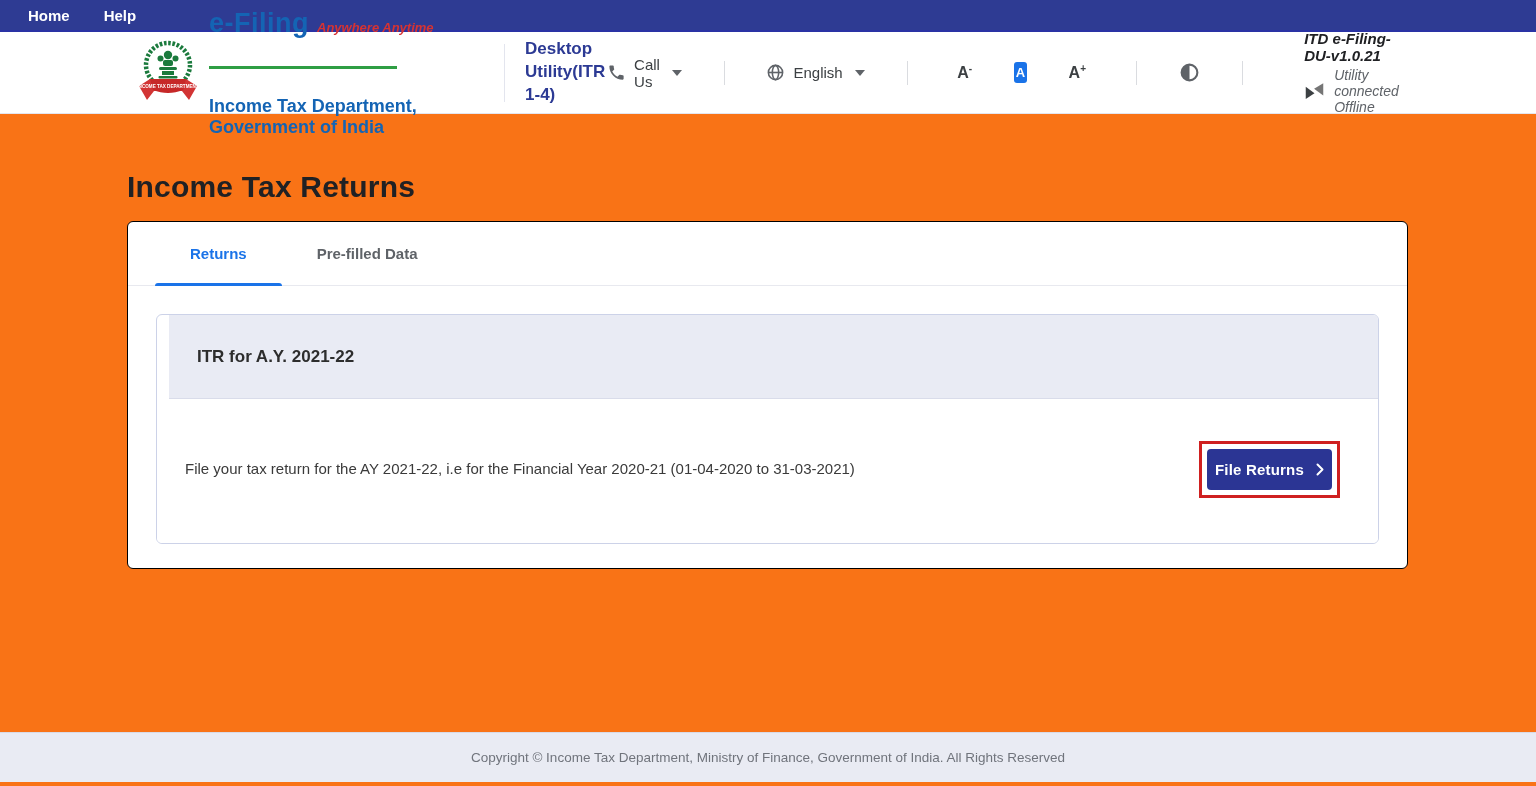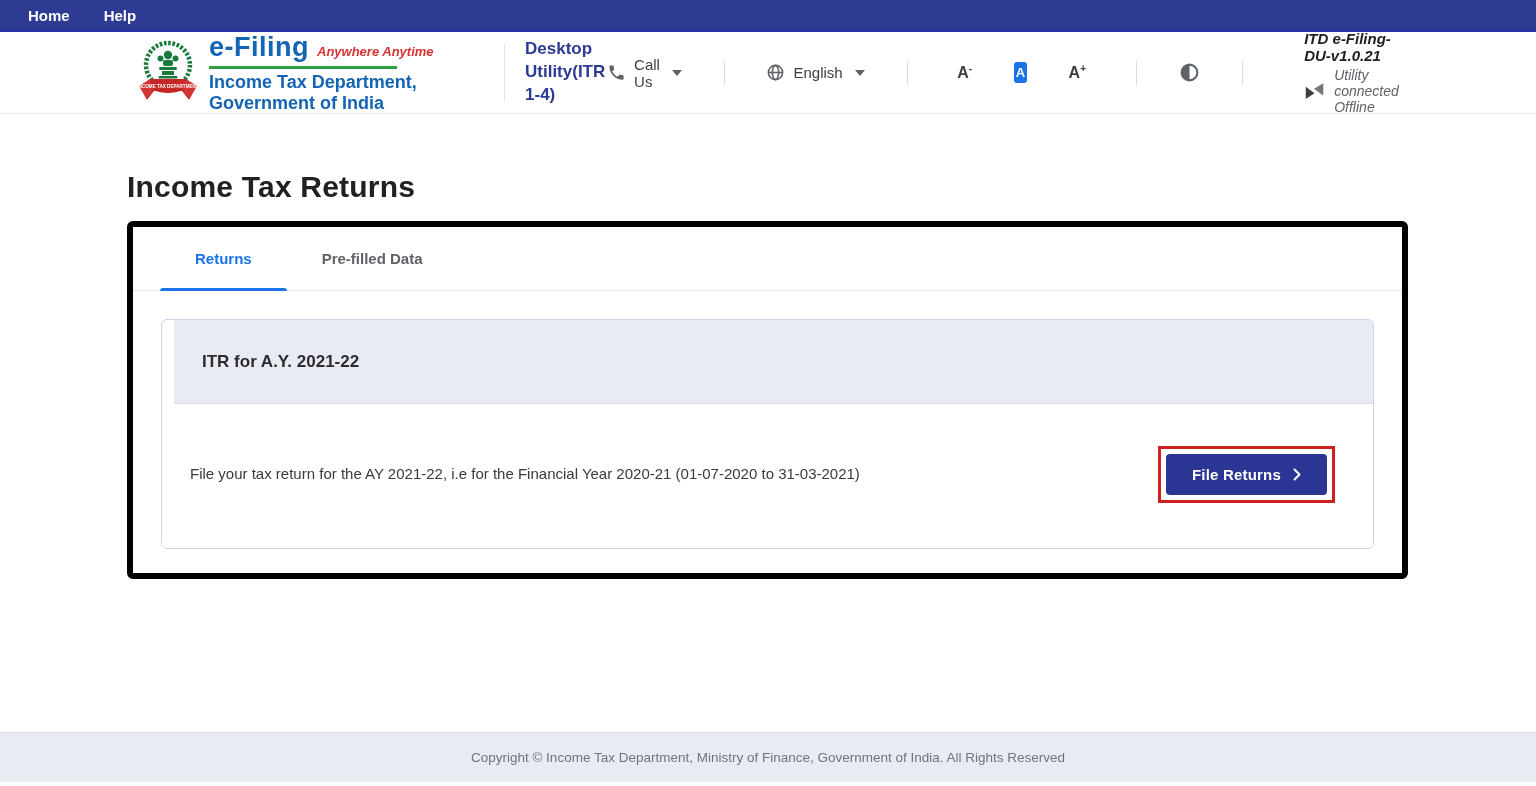--- a/index.html
+++ b/index.html
@@ -1,38 +1,38 @@
 <!DOCTYPE html>
 <html><head>
 <meta charset="utf-8">
 <style>
   * { box-sizing: border-box; margin: 0; padding: 0; }
   html, body { margin: 0; padding: 0; background: #cfd2da; }
   body { font-family: "Liberation Sans", sans-serif; }
   .page {
     position: relative; width: 1536px; height: 786px;
-    background: #ffffff; overflow: hidden; margin: 0 auto;
+    background: #f97316; overflow: hidden; margin: 0 auto;
   }
 
   
   .topbar {
     height: 32px; background: #2e3b93; border-bottom: 2px solid #2a33a4;
     display: flex; align-items: center; padding-left: 28px; gap: 34px;
   }
   .topbar .nav-item {
     color: #ffffff; font-size: 15px; font-weight: bold; cursor: pointer;
   }
 
   
   .header {
     height: 82px; background: #ffffff; border-bottom: 1px solid #e4e6ef;
     display: flex; align-items: center; padding: 0 127px 0 137px;
   }
   .logo-block { display: flex; align-items: center; gap: 10px; }
-  .logo-text { display: flex; flex-direction: column; }
+  .logo-text { display: flex; flex-direction: column; gap: 24px; }
   .brand-row { display: flex; align-items: baseline; gap: 8px; }
   .brand { font-size: 27px; font-weight: bold; color: #1464b4; letter-spacing: 0.5px; }
   .tagline { font-size: 13px; font-style: italic; font-weight: bold; color: #d63333; }
   .brand-underline { height: 3px; background: #2f9e44; margin: 3px 0 3px 0; width: 188px; }
   .brand-sub { font-size: 18px; font-weight: bold; color: #1464b4; }
   .header-divider { width: 1px; height: 58px; background: #e3e5ee; margin: 0 20px 0 40px; }
   .app-title { font-size: 17px; font-weight: bold; color: #2c3a94; line-height: 1.35; }
 
   .header-controls { display: flex; align-items: center; margin-left: auto; color: #3c4043; gap: 26px; }
   .hc-sep { width: 1px; height: 24px; background: #dadce0; margin: 0 16px; }
@@ -53,21 +53,21 @@
   .version-block { margin-left: 20px; display: flex; flex-direction: column; align-items: flex-start; gap: 3px; font-style: italic; }
   .version-line { font-size: 15px; font-weight: bold; color: #202124; align-self: flex-end; }
   .status-line { display: flex; align-items: center; gap: 9px; font-size: 14px; color: #5f6368; }
 
   
   .content { padding: 0 127px; }
   .page-title { margin-top: 56px; font-size: 30px; font-weight: bold; color: #202124; letter-spacing: 0.2px; }
 
   .tab-card {
     margin-top: 17px; width: 1281px; background: #ffffff;
-    border: 6px solid #000000; border-radius: 6px;
+    border: 1px solid #000000; border-radius: 6px;
   }
   .tab-row { display: flex; align-items: stretch; height: 64px; border-bottom: 1px solid #e8e9ef; padding-left: 27px; }
   .tab {
     display: flex; align-items: center; padding: 0 35px; font-size: 15px;
     color: #5f6368; cursor: pointer; position: relative; font-weight: bold;
   }
   .tab.active { color: #1a73e8; }
   .tab.active::after {
     content: ""; position: absolute; left: 0; right: 0; bottom: -1px; height: 3px;
     background: #1a73e8; border-radius: 3px 3px 0 0;
@@ -84,21 +84,21 @@
   .itr-card-body {
     background: #ffffff; display: flex; align-items: center;
     padding: 30px 20px 34px 28px; min-height: 144px;
   }
   .itr-text { width: 770px; font-size: 15px; color: #3a3a3a; line-height: 1.6; }
   .itr-text p + p { margin-top: 17px; }
   .btn-zone { margin-left: auto; margin-right: 18px; }
   .highlight-box { border: 3px solid #cf2020; padding: 5px; }
   .file-returns-btn {
     display: flex; align-items: center; gap: 12px; background: #2b3594; color: #ffffff;
-    border: none; border-radius: 4px; padding: 12px 26px; font-size: 15px; font-weight: bold;
+    border: none; border-radius: 4px; padding: 12px 8px; font-size: 15px; font-weight: bold;
     font-family: "Liberation Sans", sans-serif; cursor: pointer; letter-spacing: 0.2px; justify-content: flex-end;
   }
 
   
   .footer {
     position: absolute; left: 0; right: 0; bottom: 4px; height: 50px;
     background: #e9ebf3; border-top: 1px solid #d8dae6;
     display: flex; align-items: center; justify-content: center;
   }
   .footer-text { font-size: 13.5px; color: #70747c; }
@@ -221,21 +221,21 @@
         <div class="tab active">Returns</div>
         <div class="tab">Pre-filled Data</div>
       </div>
 
       <div class="itr-card">
         <div class="itr-card-header">
           <span class="itr-card-title">ITR for A.Y. 2021-22</span>
         </div>
         <div class="itr-card-body">
           <div class="itr-text">
-            <p>File your tax return for the AY 2021-22, i.e for the Financial Year 2020-21 (01-07-2020 to 31-03-2021)</p>
+            <p>File your tax return for the AY 2021-22, i.e for the Financial Year 2020-21 (01-04-2020 to 31-03-2021)</p>
           </div>
           <div class="btn-zone">
             <div class="highlight-box">
               <button class="file-returns-btn">
                 <span>File Returns</span>
                 <span>
                   <svg width="8" height="13" viewBox="0 0 8 13" fill="none" stroke="#ffffff" stroke-width="2" stroke-linecap="round" stroke-linejoin="round">
                     <polyline points="1.5,1.5 6.5,6.5 1.5,11.5"></polyline>
                   </svg>
                 </span>

